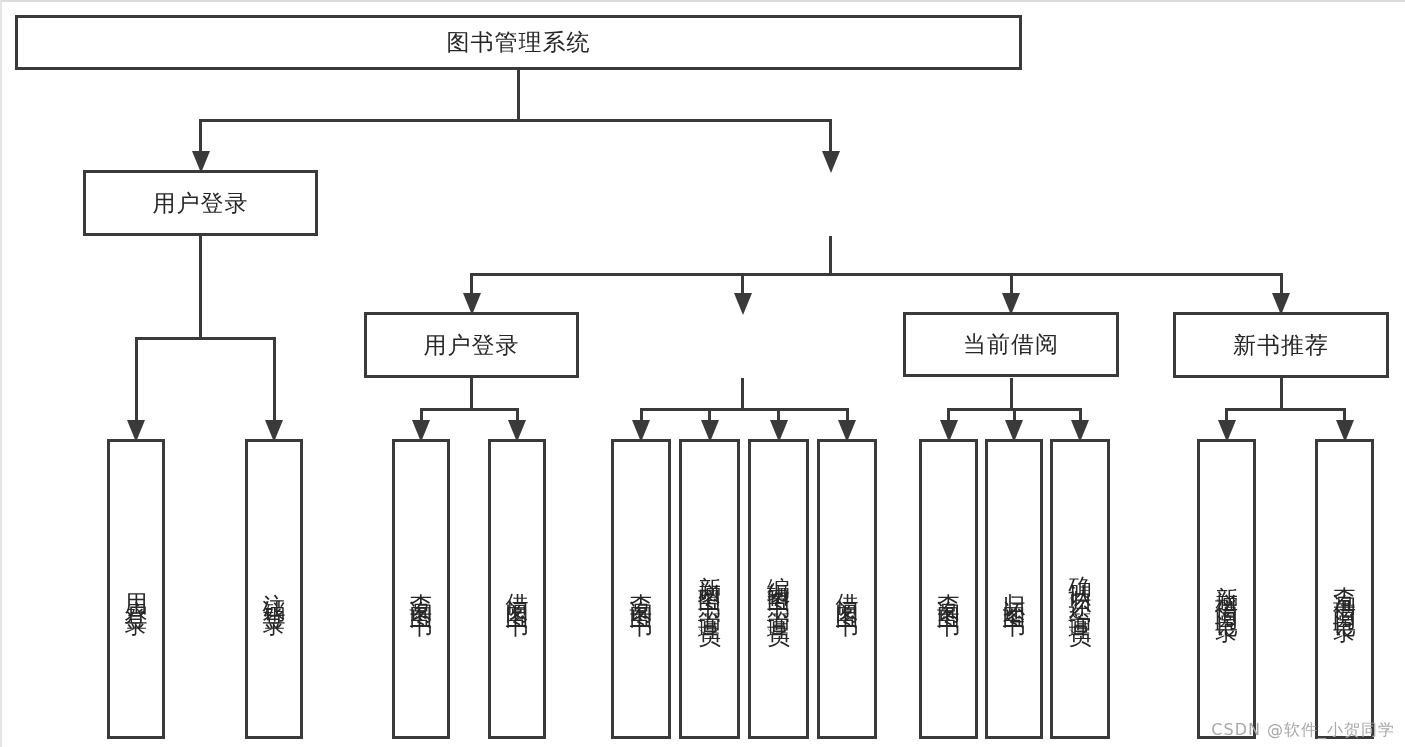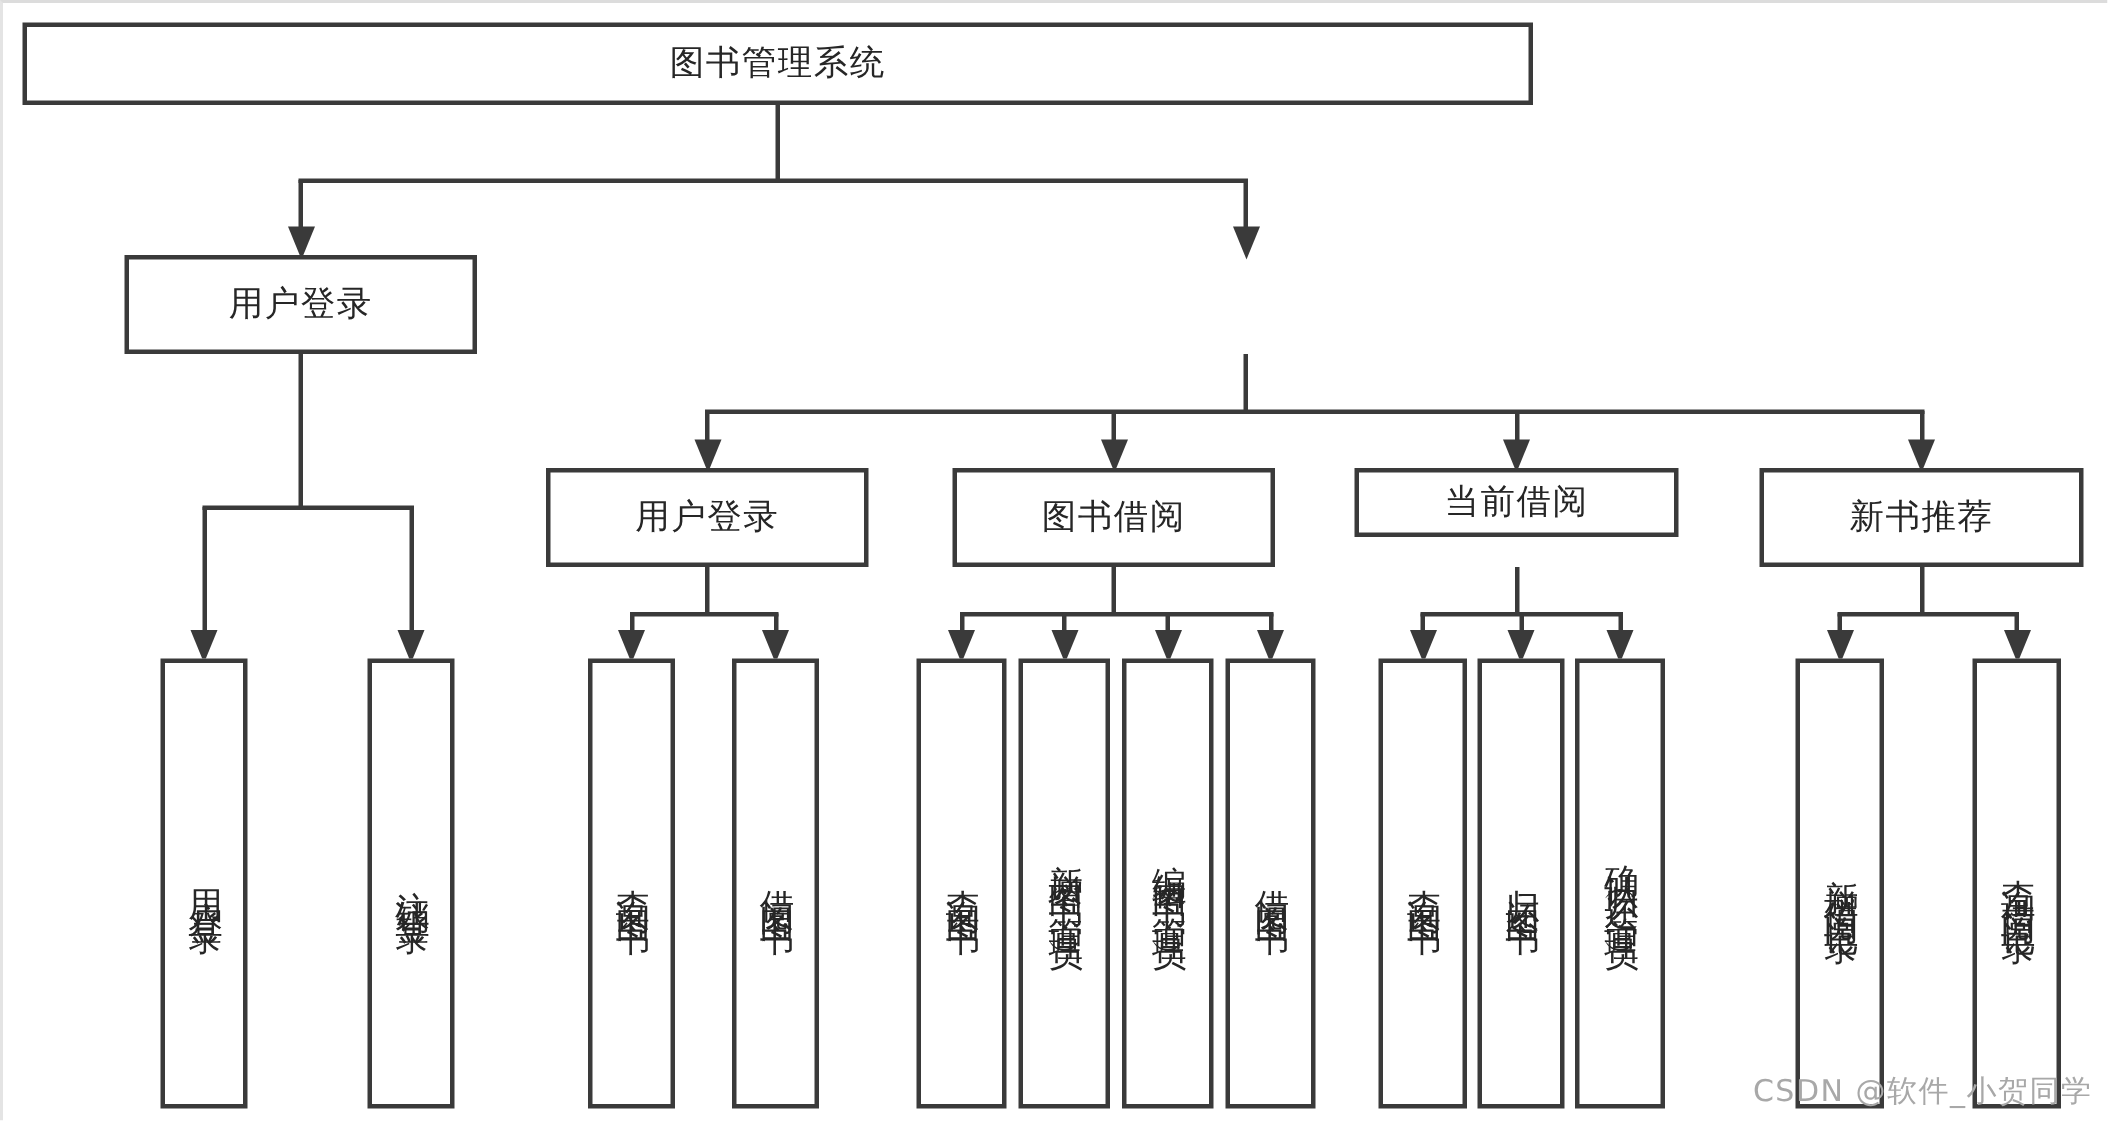--- a/index.html
+++ b/index.html
@@ -45,45 +45,42 @@
     height: 0;
     border-left: 9px solid transparent;
     border-right: 9px solid transparent;
     border-top: 22px solid var(--line, #3a3a3a);
     z-index: 1;
   }
   .watermark {
     position: absolute;
     right: 10px;
     bottom: 6px;
-    font-size: 20px;
+    font-size: 16px;
     letter-spacing: 1px;
     color: var(--watermark, #a8a8a8);
     z-index: 5;
     white-space: nowrap;
   }
 </style>
 </head>
 <body>
 
 <div id="canvas" style="--line: #3a3a3a; --text: #262626; --bg: #ffffff; --watermark: #a8a8a8;">
   <div class="watermark">CSDN @软件_小贺同学</div>
 <div class="node" style="left: 13px; top: 13px; width: 1007px; height: 55px;">
       <span class="node-label">图书管理系统</span>
     </div>
     <div class="node" style="left: 81px; top: 168px; width: 235px; height: 66px;">
       <span class="node-label">用户登录</span>
     </div>
     <div class="node" style="left: 362px; top: 310px; width: 215px; height: 66px;">
       <span class="node-label">用户登录</span>
     </div>
-    <div class="node" style="left: 633px; top: 310px; width: 215px; height: 66px;">
-      <span class="node-label">图书借阅</span>
-    </div>
-    <div class="node" style="left: 901px; top: 310px; width: 216px; height: 46px;">
+    <div class="node" style="left: 901px; top: 310px; width: 216px; height: 65px;">
       <span class="node-label">当前借阅</span>
     </div>
     <div class="node" style="left: 1171px; top: 310px; width: 216px; height: 66px;">
       <span class="node-label">新书推荐</span>
     </div>
     <div class="node vertical" style="left: 105px; top: 437px; width: 58px; height: 300px;">
       <span class="node-label">用户登录</span>
     </div>
     <div class="node vertical" style="left: 243px; top: 437px; width: 58px; height: 300px;">
       <span class="node-label">注销登录</span>

